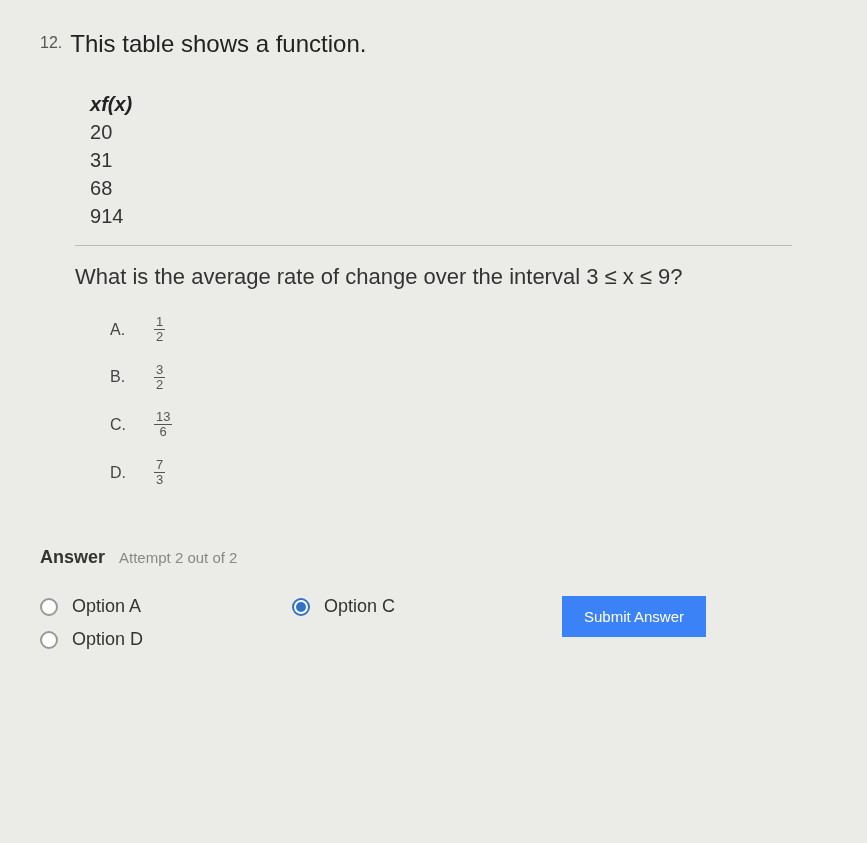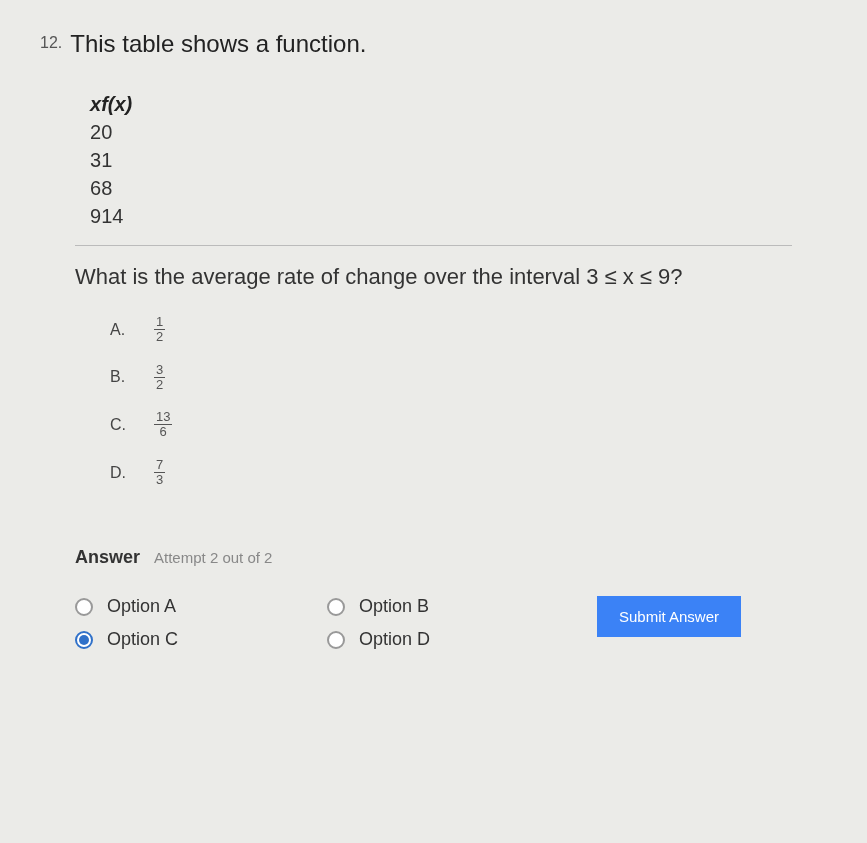--- a/index.html
+++ b/index.html
@@ -93,21 +93,20 @@
     }
     .fraction .num {
       border-bottom: 1px solid #555;
       padding: 0 2px;
     }
     .fraction .den {
       padding: 0 2px;
     }
     .answer-section {
       margin-top: 60px;
-      margin-left: 35px;
     }
     .answer-header {
       display: flex;
       align-items: baseline;
       gap: 14px;
       margin-bottom: 28px;
     }
     .answer-label {
       font-size: 18px;
       font-weight: bold;
@@ -234,24 +233,20 @@
   <div class="answer-header">
     <span class="answer-label">Answer</span>
     <span class="attempt-text">Attempt 2 out of 2</span>
   </div>
 
   <div class="options-area">
     <div class="options-grid">
       <div class="option">
         <span class="radio"></span>
         <span class="option-text">Option A</span>
-      </div>
-      <div class="option">
-        <span class="radio"></span>
-        <span class="option-text">Option B</span>
       </div>
       <div class="option">
         <span class="radio selected"></span>
         <span class="option-text">Option C</span>
       </div>
       <div class="option">
         <span class="radio"></span>
         <span class="option-text">Option D</span>
       </div>
     </div>

